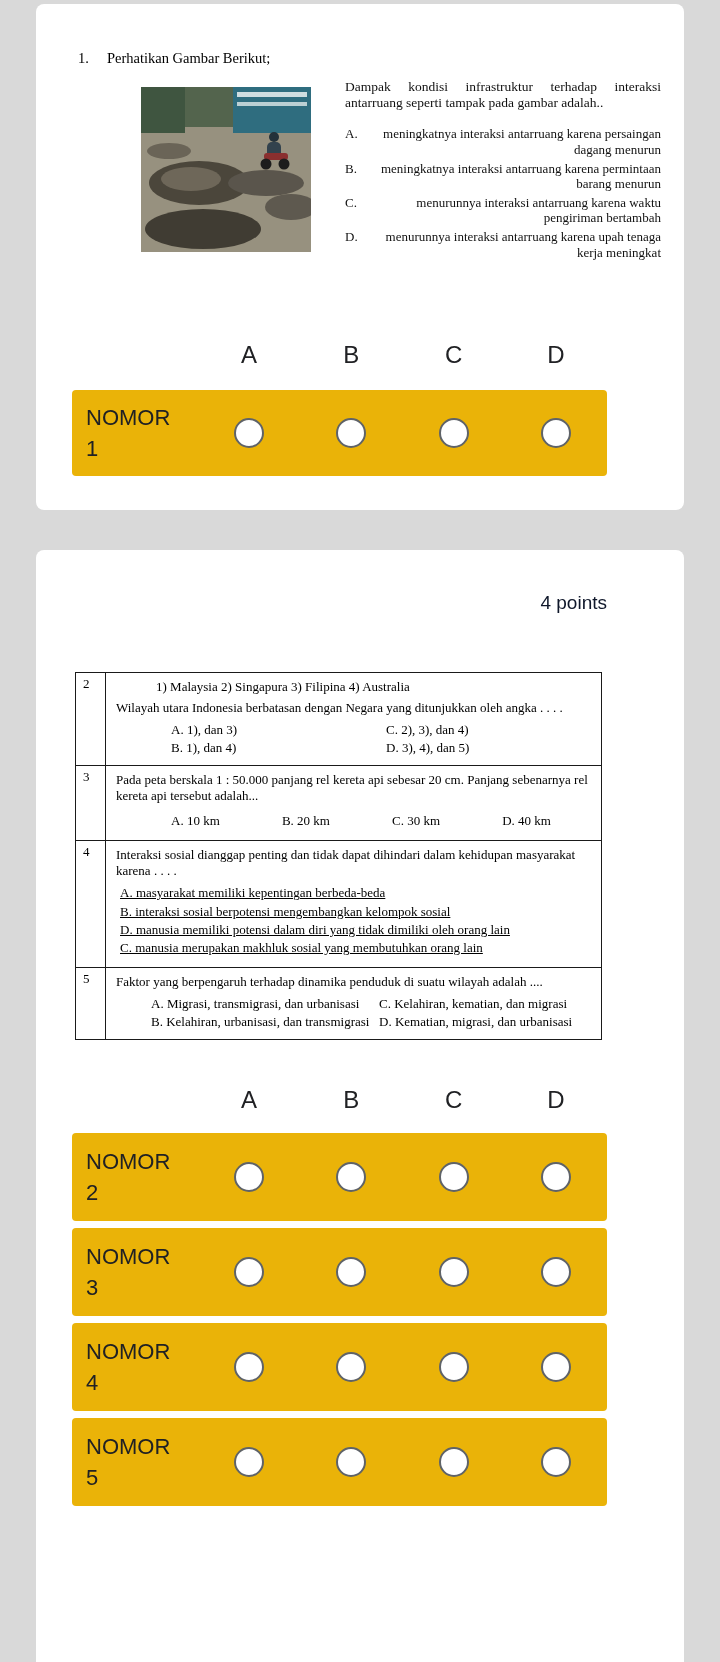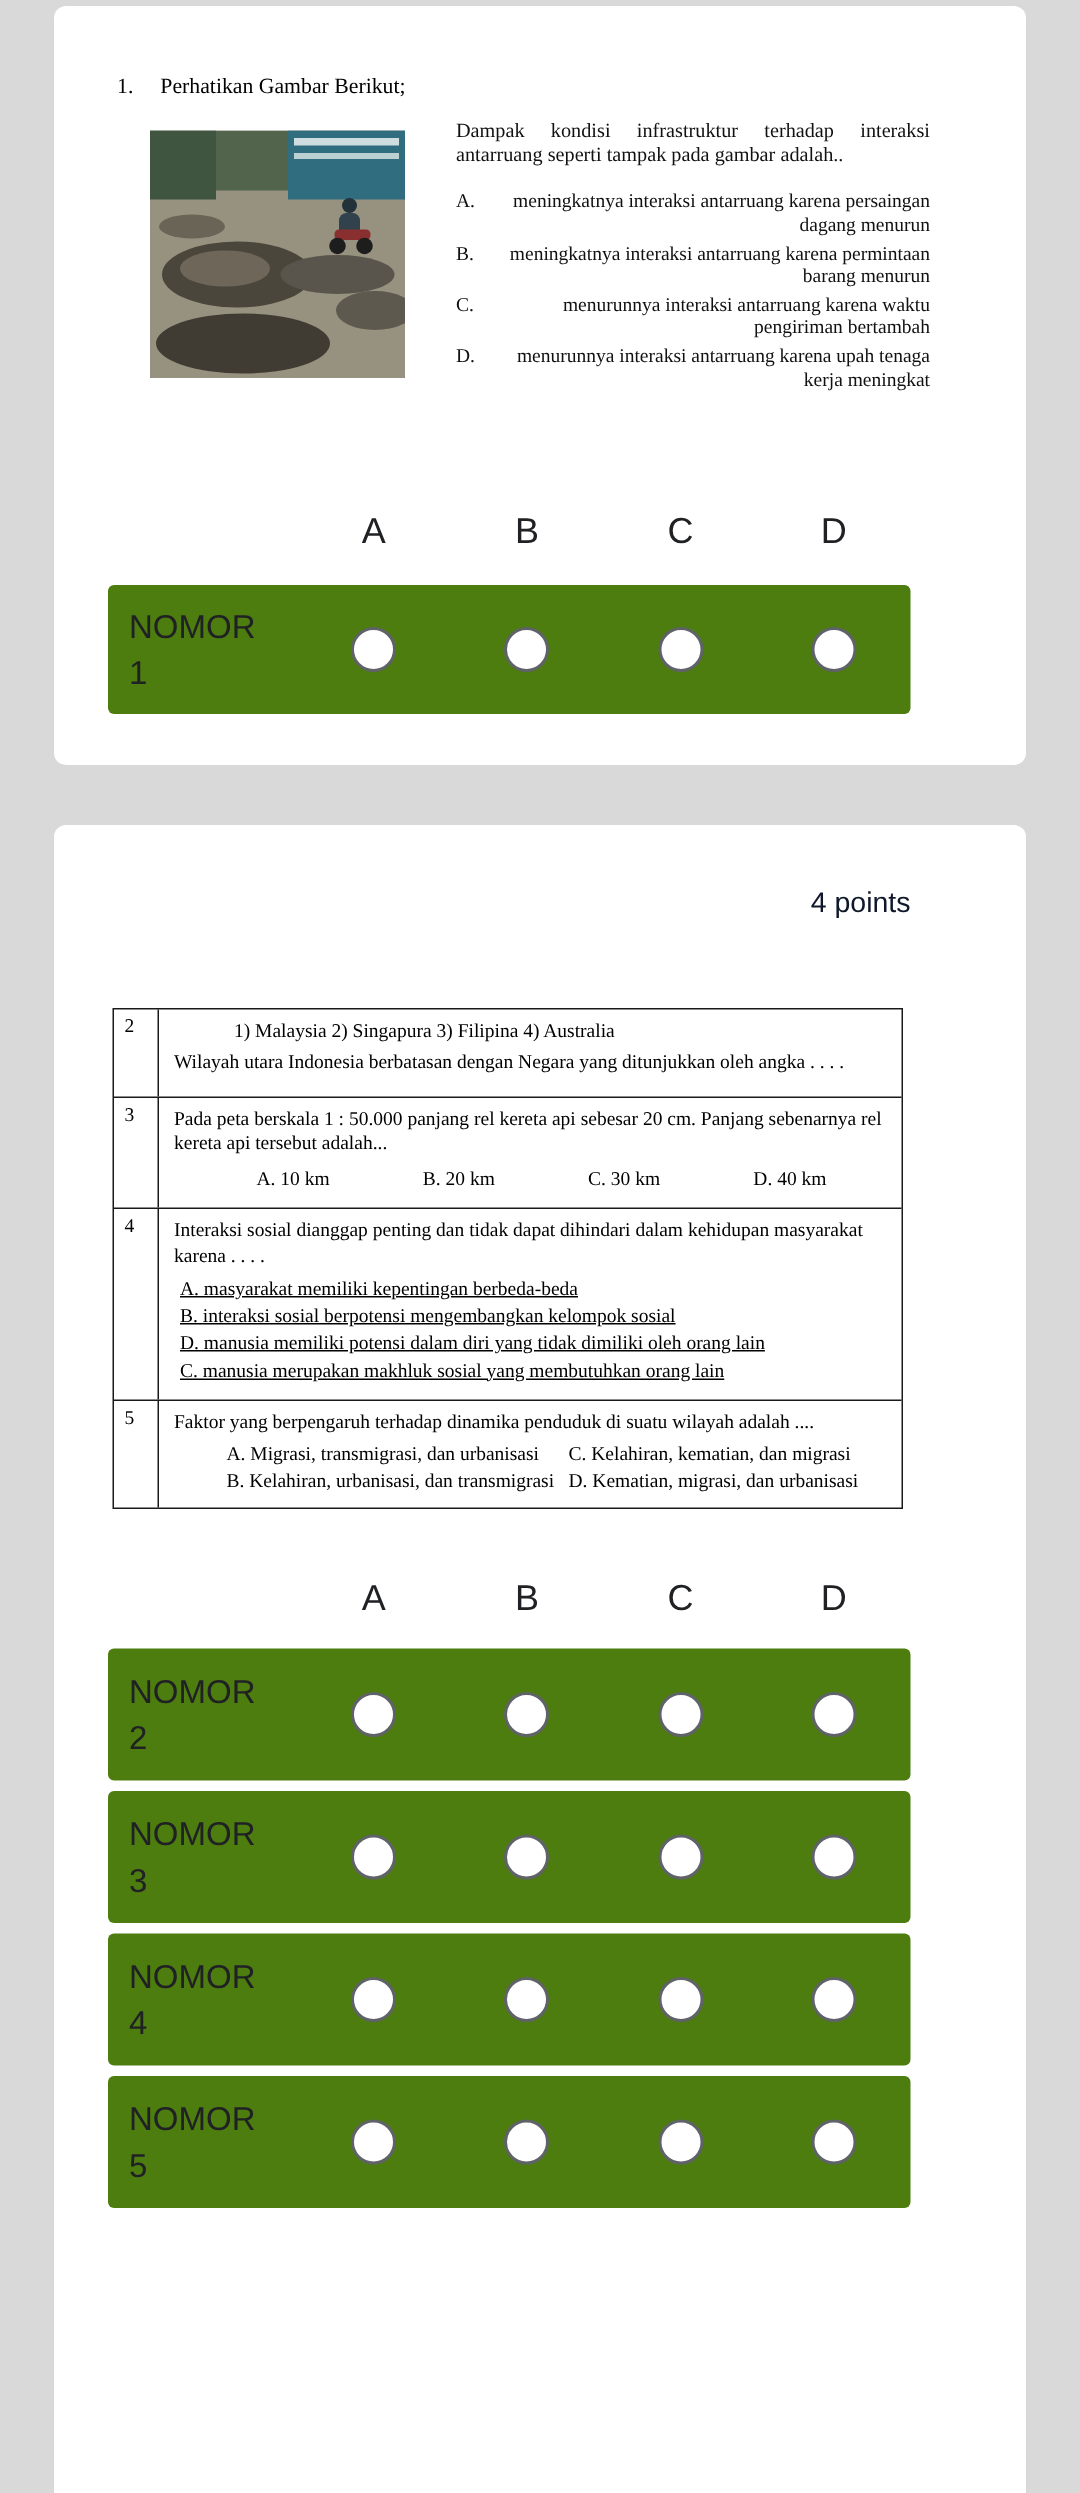--- a/index.html
+++ b/index.html
@@ -21,21 +21,21 @@
   .card1 { margin-top: 4px; height: 506px; }
   .card2 { margin-top: 40px; height: 1120px; }
 
   
   .q-head {
     display: flex; gap: 18px;
     padding: 46px 0 0 42px;
     font-family: "Liberation Serif", serif;
     font-size: 14.5px; color: #000;
   }
-  .q1-body { display: flex; gap: 34px; margin-top: 20px; padding-left: 64px; }
+  .q1-body { display: flex; gap: 34px; margin-top: 20px; padding-left: 64px; margin-left: 41px; }
   .photo { width: 170px; height: 165px; flex: none; }
   .photo svg { display: block; width: 100%; height: 100%; }
   .q1-text {
     width: 316px; margin-top: -8px;
     font-family: "Liberation Serif", serif;
     font-size: 13px; line-height: 1.2; color: #111;
   }
   .prompt { text-align: justify; font-size: 13.5px; margin-bottom: 15px; }
   .opt { display: flex; margin-bottom: 3px; }
   .opt-label { flex: none; width: 21px; }
@@ -48,21 +48,21 @@
   .grid-cols {
     display: grid; grid-template-columns: 126px repeat(4, 1fr);
     margin-bottom: 21px;
   }
   .card2 .grid-cols { margin-bottom: 19px; }
   .col-label { text-align: center; font-size: 24px; color: #202124; }
   .grid-row {
     display: grid; grid-template-columns: 126px repeat(4, 1fr);
     align-items: center;
     height: 88px;
-    background: #4d7c0f;
+    background: #eab308;
     border-radius: 4px;
   }
   .card1 .grid-row { height: 86px; }
   .grid-row + .grid-row { margin-top: 7px; }
   .row-label { padding-left: 14px; font-size: 22px; line-height: 31px; color: #202124; }
   .cell { display: flex; justify-content: center; }
   .radio {
     width: 30px; height: 30px;
     border: 2px solid #5f6368; border-radius: 50%;
     background: #ffffff; cursor: pointer;
@@ -186,20 +186,26 @@
   <section class="card card2">
     <div class="points">4 points</div>
 
     <div class="q-table">
 
       <div class="t-row">
         <div class="t-no">2</div>
         <div class="t-content">
           <div class="t-list">1) Malaysia  2) Singapura  3) Filipina  4) Australia</div>
           <div class="t-q">Wilayah utara Indonesia berbatasan dengan Negara yang ditunjukkan oleh angka . . . .</div>
+          <div class="t-2col">
+            <span>A. 1), dan 3)</span>
+            <span>B. 1), dan 4)</span>
+            <span>C. 2), 3), dan 4)</span>
+            <span>D. 3), 4), dan 5)</span>
+          </div>
         </div>
       </div>
 
       <div class="t-row">
         <div class="t-no">3</div>
         <div class="t-content">
           <div class="t-q">Pada peta berskala 1 : 50.000  panjang rel kereta api sebesar 20 cm. Panjang sebenarnya rel kereta api tersebut adalah...</div>
           <div class="t-opts-row">
             <span>A. 10 km</span>
             <span>B. 20 km</span>

